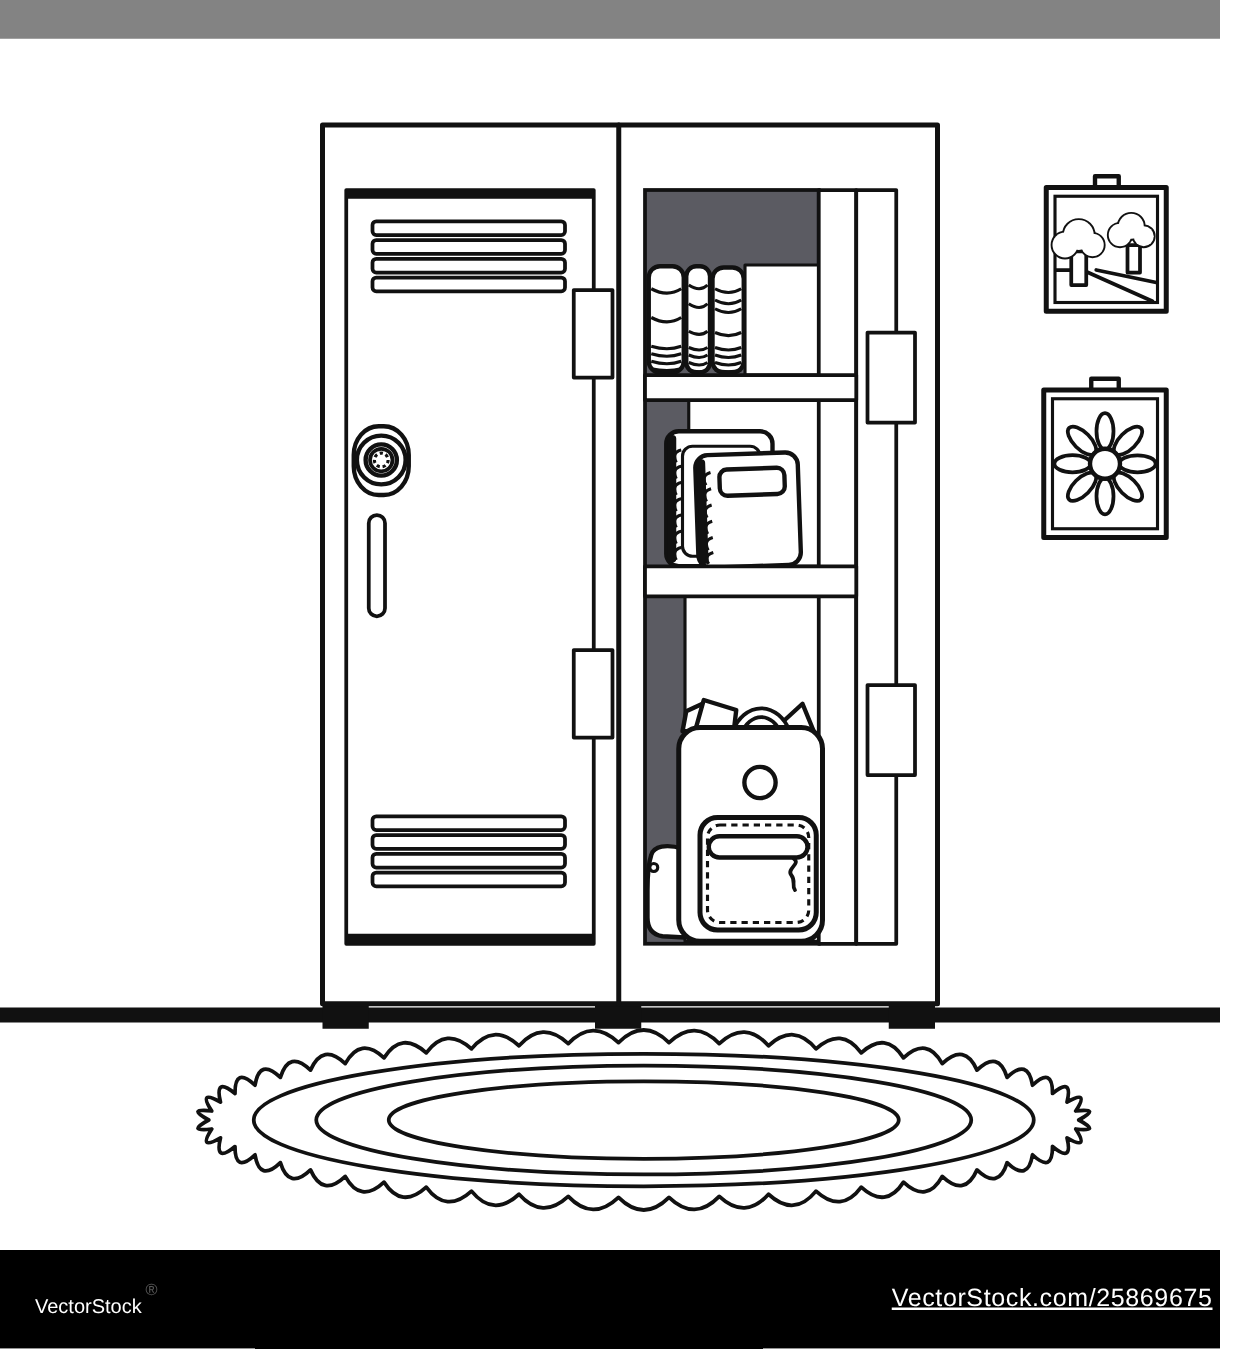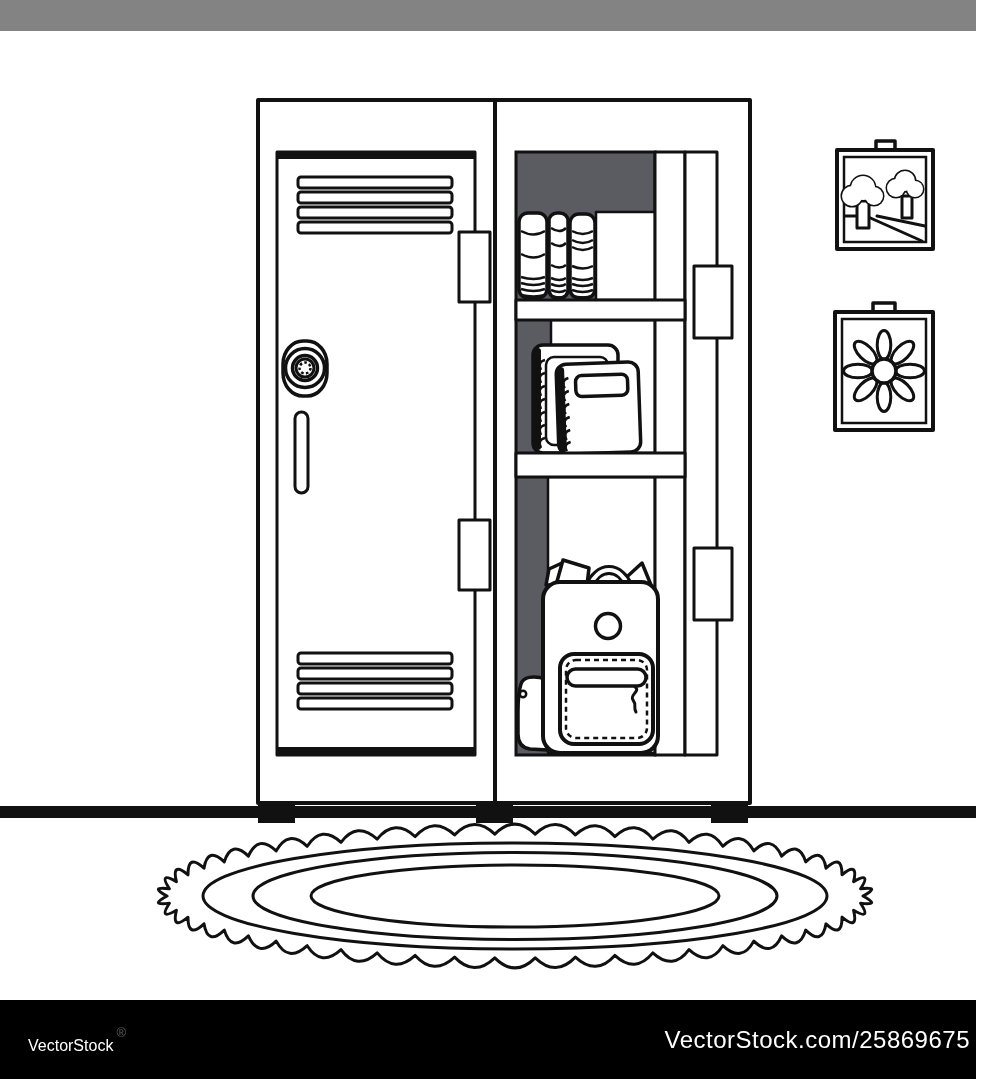--- a/index.html
+++ b/index.html
@@ -18,21 +18,21 @@
   svg .wf  { fill:#ffffff; stroke:none; }
   svg .dash{ stroke-dasharray:5 4; }
 
   .ceiling { position:absolute; left:0; top:0; width:1000px; height:31px; background:var(--ceiling-bar,#838383); }
 
   .wm-bar { position:absolute; left:0; top:1000px; width:1000px; height:79px;
             background:var(--watermark-bar,#000); color:var(--watermark-text,#fff);
             display:flex; align-items:center; justify-content:space-between;
             padding:0 30px 0 28px; box-sizing:border-box; }
   .wm-reg  { font-size:13px; opacity:0.35; vertical-align:14px; margin-left:3px; }
-  .wm-url  { font-size:24px; letter-spacing:0.5px; }
+  .wm-url  { font-size:20px; letter-spacing:0.5px;text-decoration:underline; }
 </style>
 </head>
 <body>
 
 <div class="stage">
 
   <div class="ceiling"></div>
 
   <svg class="scene" width="1000" height="1079" viewBox="0 0 1000 1079">
 

